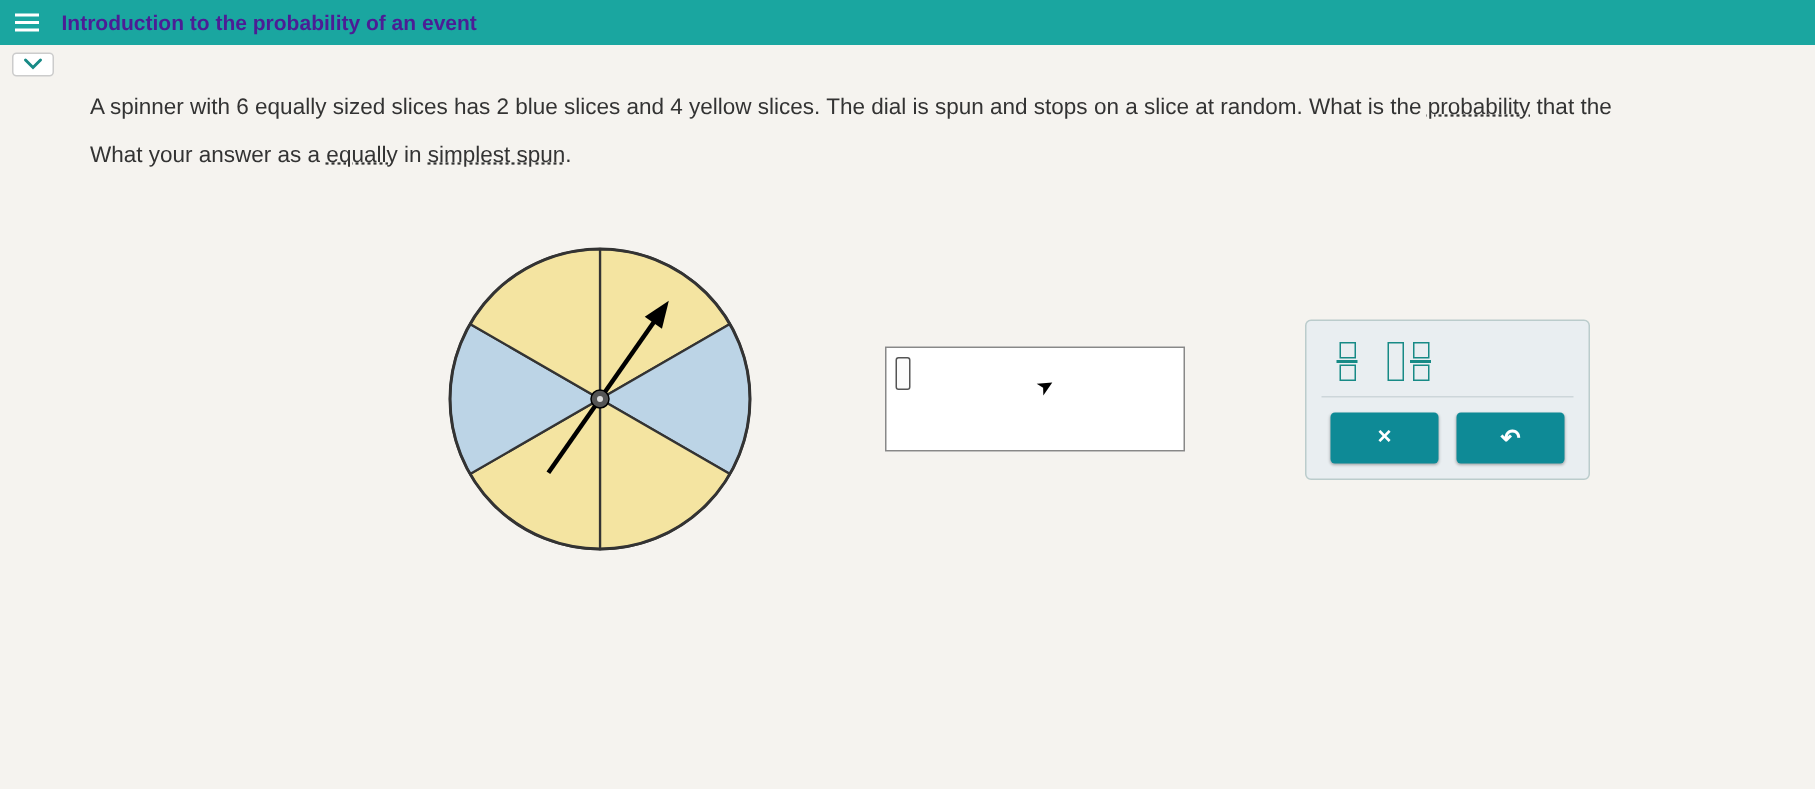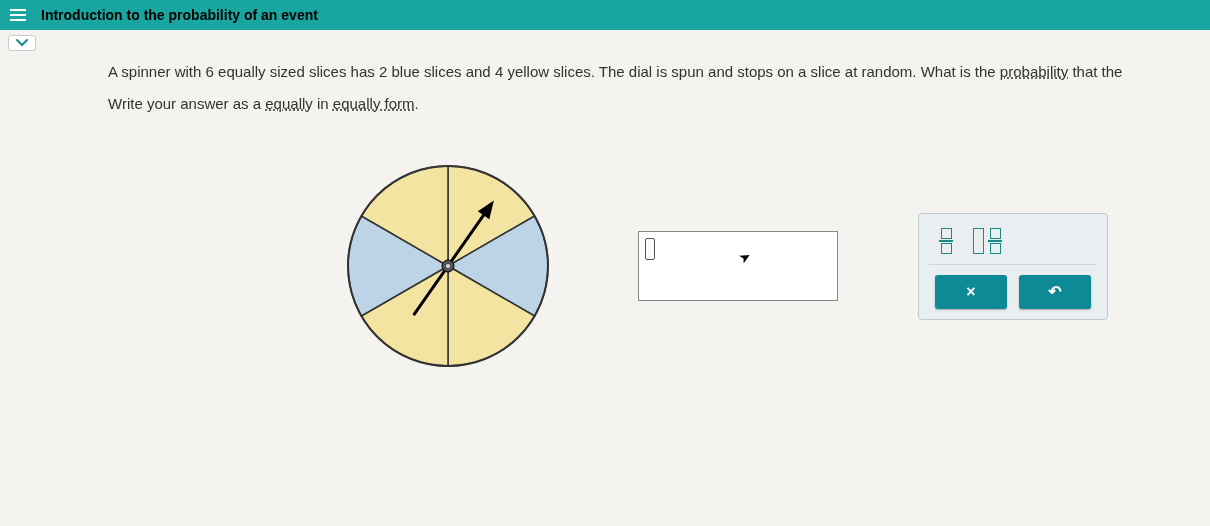--- a/index.html
+++ b/index.html
@@ -5,21 +5,21 @@
     * { margin: 0; padding: 0; box-sizing: border-box; }
     body {
       font-family: Arial, Helvetica, sans-serif;
       background: #f5f3ef;
       width: 1210px;
       height: 526px;
       overflow: hidden;
     }
     .header {
       background: #1aa6a0;
-      color: #000000;
+      color: #4c1d95;
       display: flex;
       align-items: center;
       padding: 4px 10px;
       height: 30px;
     }
     .hamburger {
       display: flex;
       flex-direction: column;
       gap: 3px;
       margin-right: 15px;
@@ -44,21 +44,20 @@
       border-radius: 3px;
       padding: 2px 6px;
       cursor: pointer;
     }
     .chevron-tab svg { display: block; }
     .content {
       padding: 30px 60px 20px 60px;
       color: #333;
       font-size: 15px;
       line-height: 1.6;
-      margin-left: 48px;
     }
     .content p { margin-bottom: 8px; }
     .term {
       text-decoration: underline dotted;
       color: #333;
       cursor: help;
     }
     .work-area {
       display: flex;
       align-items: center;
@@ -170,21 +169,21 @@
   <svg width="14" height="10" viewBox="0 0 14 10">
     <path d="M2 2 L7 7 L12 2" stroke="#178a86" stroke-width="2" fill="none" stroke-linecap="round"></path>
   </svg>
 </div>
 
 <div class="content">
   <p>
     <span>A spinner with 6 equally sized slices has 2 blue slices and 4 yellow slices. The dial is spun and stops on a slice at random. What is the </span><span class="term">probability</span><span> that the</span>
   </p>
   <p>
-    <span>Write your answer as a </span><span class="term">equally</span><span> in </span><span class="term">equally form</span><span>.</span>
+    <span>What your answer as a </span><span class="term">equally</span><span> in </span><span class="term">simplest spun</span><span>.</span>
   </p>
 
   <div class="work-area">
     <div class="spinner-wrap">
       <svg width="220" height="220" viewBox="0 0 220 220">
         <g transform="translate(110,110)">
 
           <path d="M0 0 L0 -100 A100 100 0 0 1 86.6 -50 Z" fill="#f4e4a1" stroke="#333" stroke-width="1.5"></path>
           <path d="M0 0 L86.6 -50 A100 100 0 0 1 86.6 50 Z" fill="#bcd4e6" stroke="#333" stroke-width="1.5"></path>
           <path d="M0 0 L86.6 50 A100 100 0 0 1 0 100 Z" fill="#f4e4a1" stroke="#333" stroke-width="1.5"></path>

